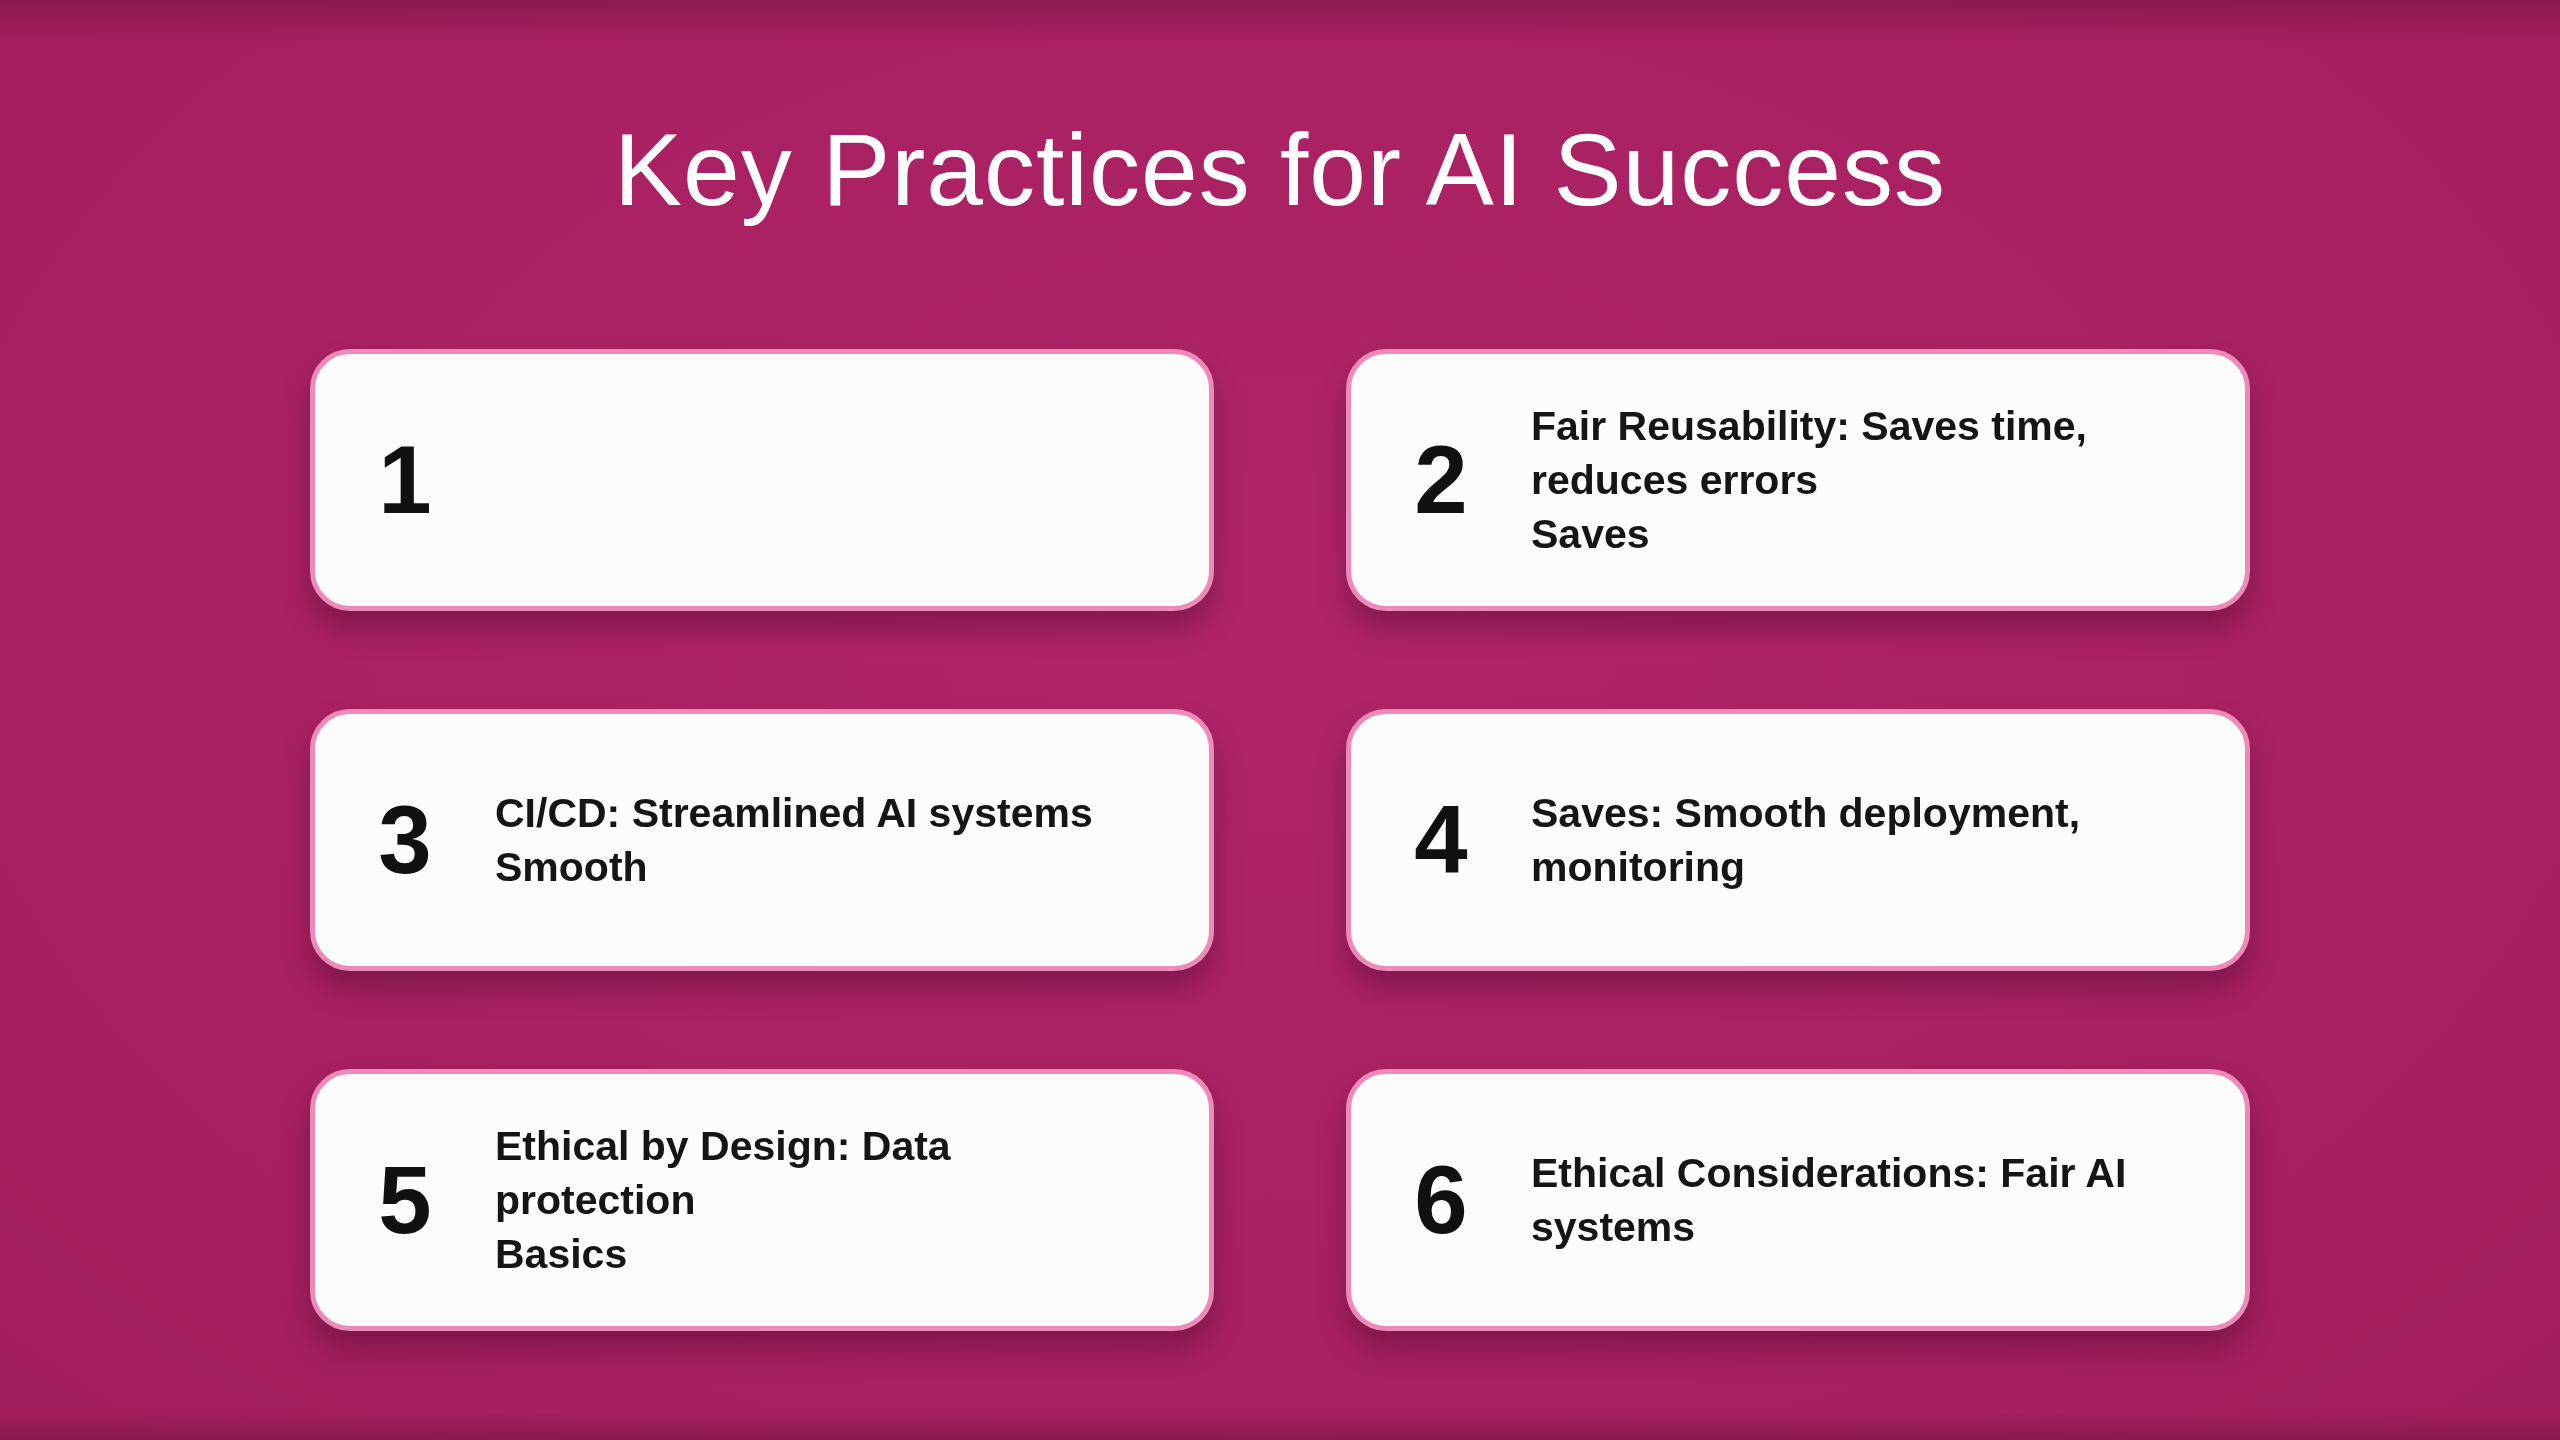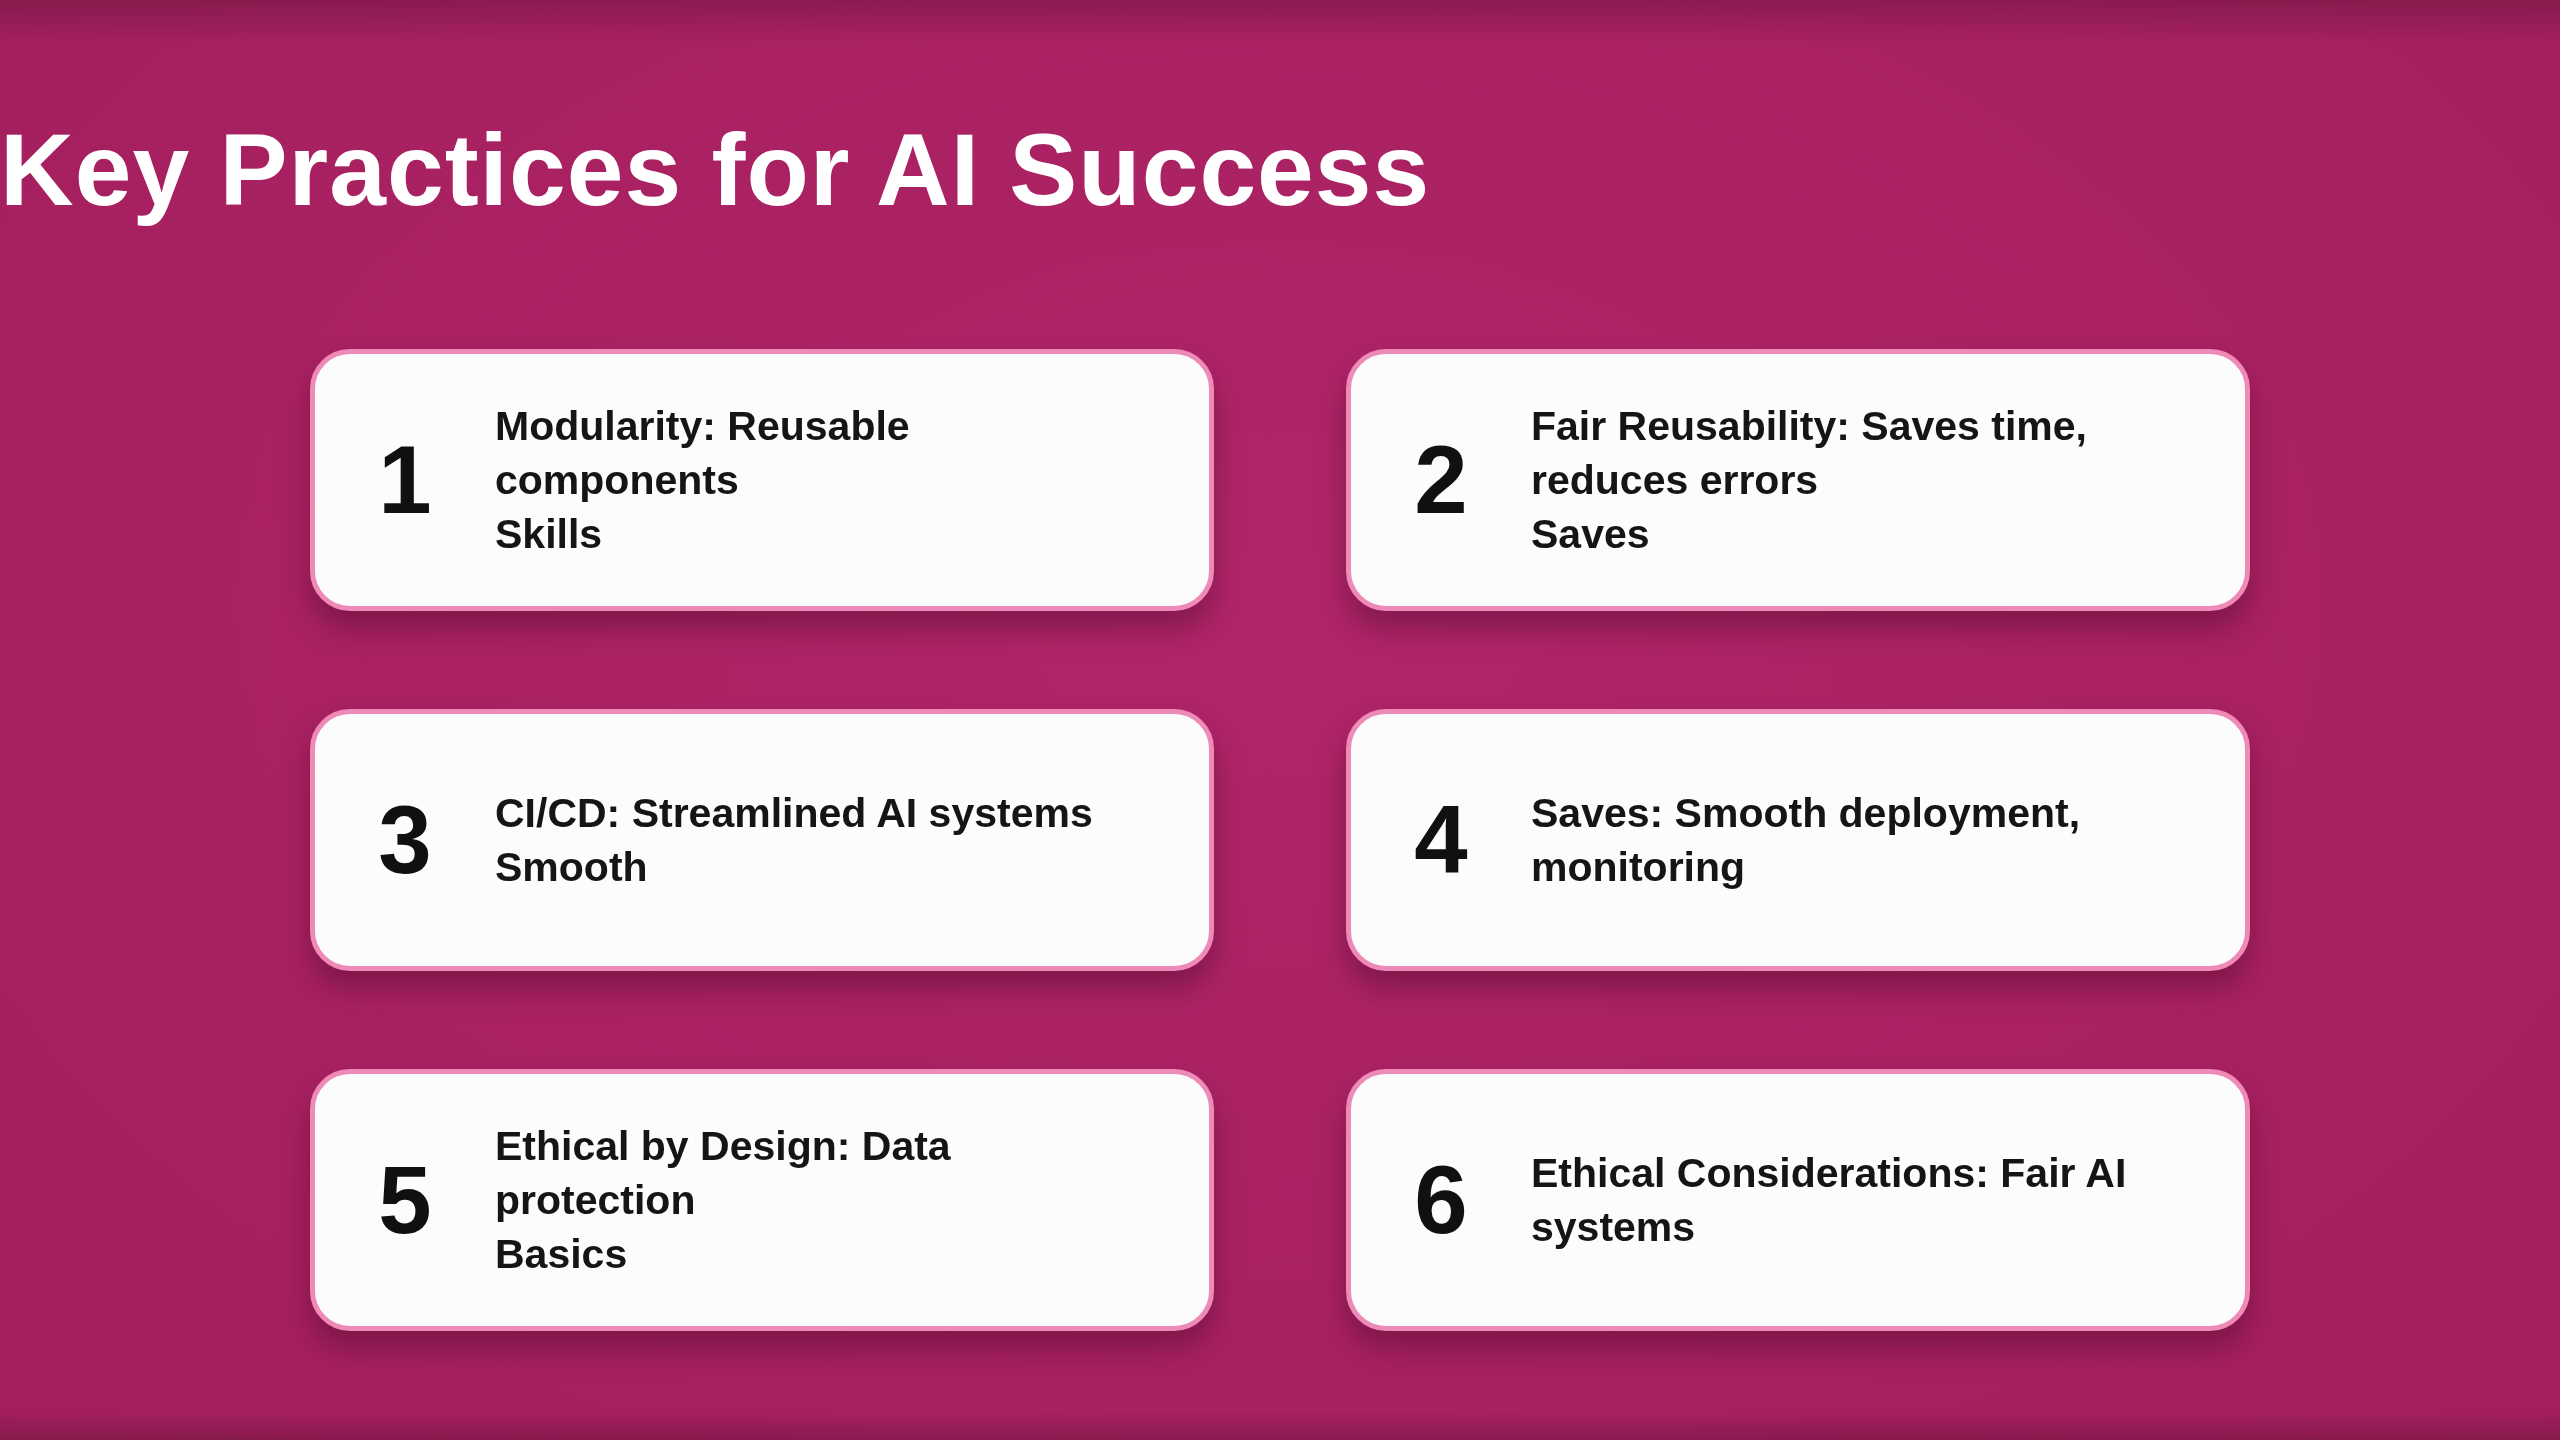--- a/index.html
+++ b/index.html
@@ -15,22 +15,23 @@
     width: 2560px;
     height: 1440px;
     background:
       linear-gradient(180deg, rgba(0,0,0,0.18) 0%, rgba(0,0,0,0) 3%, rgba(0,0,0,0) 98%, rgba(0,0,0,0.18) 100%),
       radial-gradient(130% 150% at 50% 42%, #b02568 0%, #a31e5c 55%, #92184f 100%);
     overflow: hidden;
   }
 
   .title {
     padding-top: 112px;
+    text-align: center;
     font-size: 102px;
-    font-weight: 700;
+    font-weight: 400;
     letter-spacing: 1px;
     color: #ffffff;
   }
 
   .grid {
     width: 1940px;
     margin: 120px auto 0;
     display: grid;
     grid-template-columns: 1fr 1fr;
     column-gap: 132px;
@@ -76,24 +77,20 @@
 <body>
 
 <div class="slide">
 
   <h1 class="title">Key Practices for AI Success</h1>
 
   <div class="grid">
 
     <div class="card">
       <div class="card-number">1</div>
-      <div class="card-text">
-        <span class="mainline">Modularity: Reusable components</span>
-        <span class="subline">Skills</span>
-      </div>
     </div>
 
     <div class="card">
       <div class="card-number">2</div>
       <div class="card-text">
         <span class="mainline">Fair Reusability: Saves time, reduces errors</span>
         <span class="subline">Saves</span>
       </div>
     </div>
 

